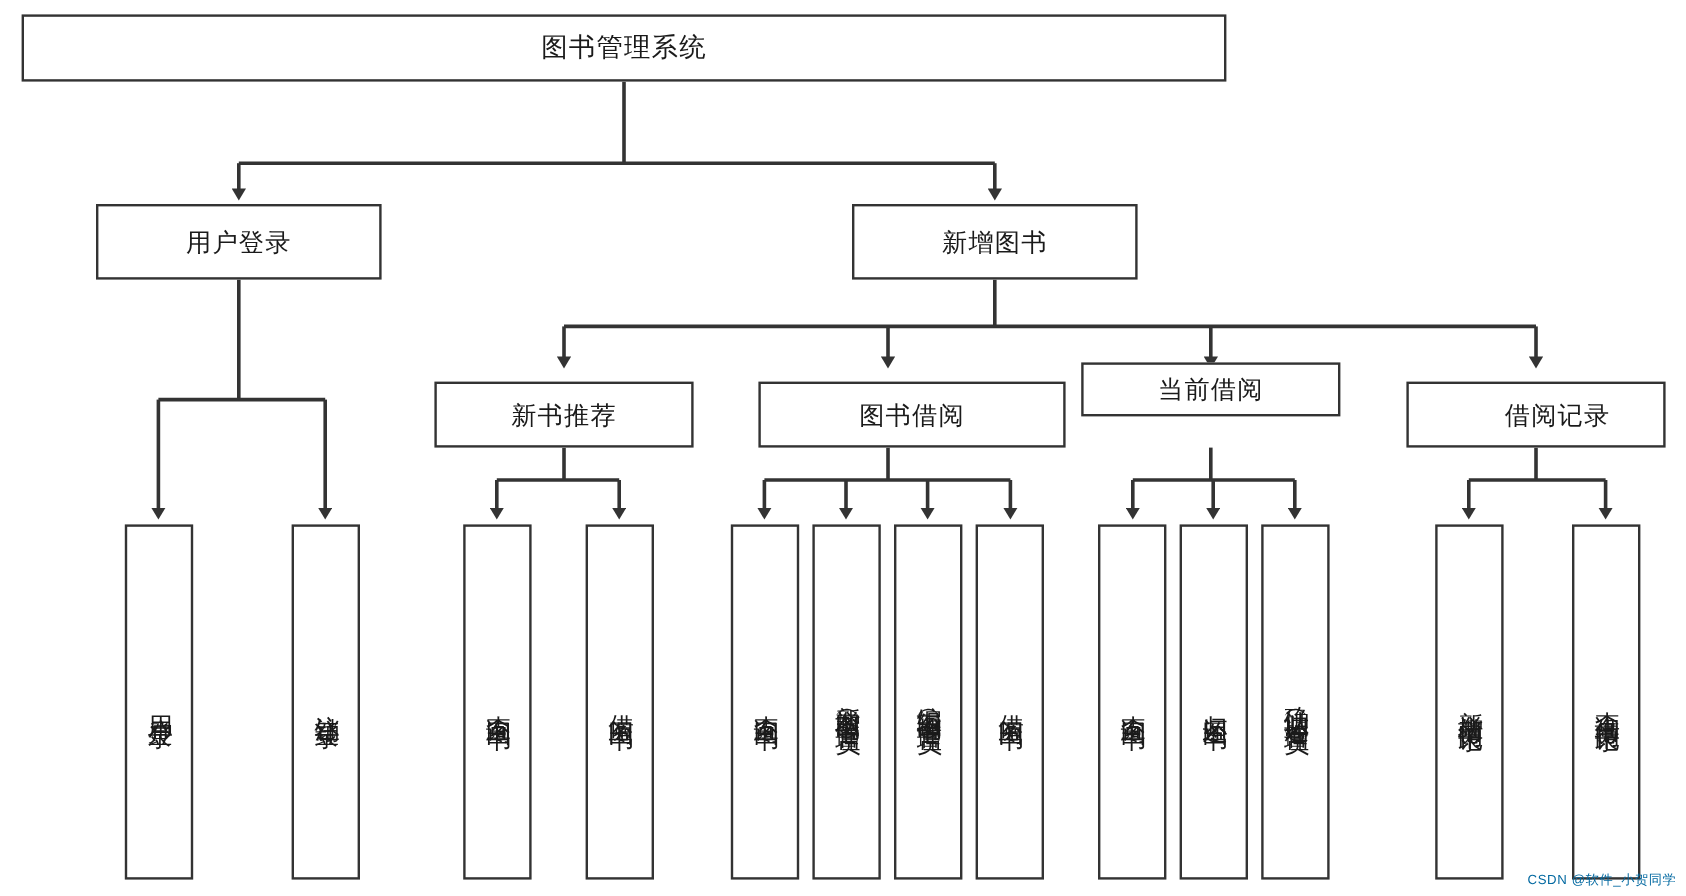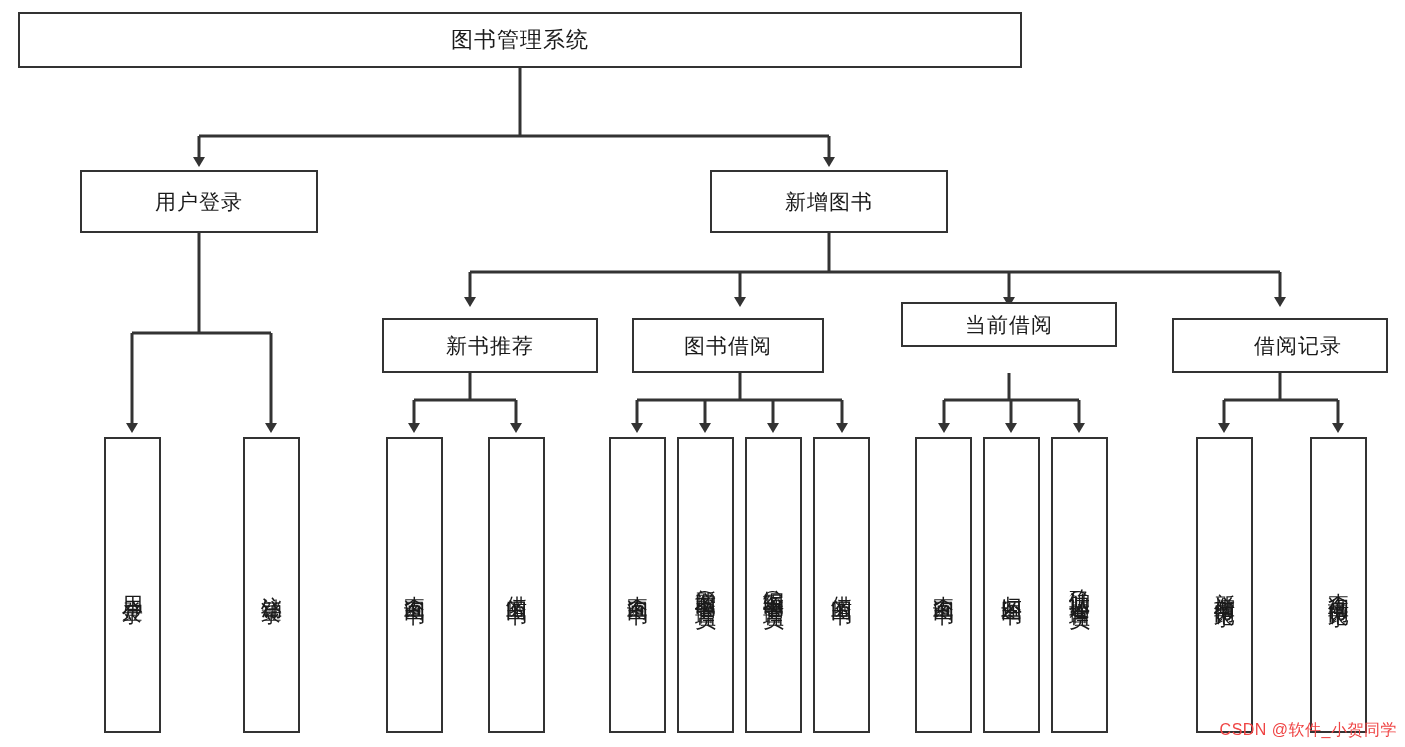--- a/index.html
+++ b/index.html
@@ -49,22 +49,22 @@
     font-size: 21px;
     letter-spacing: 3px;
     line-height: 1.05;
     padding: 4px 0;
     text-align: center;
   }
   .watermark {
     position: absolute;
     right: 8px;
     bottom: 6px;
-    font-size: 16px;
-    color: #ef4444;
+    font-size: 11px;
+    color: #0369a1;
     white-space: nowrap;
     letter-spacing: 0.5px;
   }
 </style>
 </head>
 <body>
 
 <div id="canvas">
 
   <svg class="wires" viewBox="0 0 1405 747">
@@ -116,23 +116,23 @@
       <path d="M1338,400 L1338,424" marker-end="url(#arrow)"></path>
     </g>
   </svg>
 
   <div class="node node-h node-root" style="left:18px; top:12px; width:1004px; height:56px;">图书管理系统</div>
 
   <div class="node node-h" style="left:80px; top:170px; width:238px; height:63px;">用户登录</div>
 
   <div class="node node-h" style="left:710px; top:170px; width:238px; height:63px;">新增图书</div>
 
-  <div class="node node-h" style="left:362px; top:318px; width:216px; height:55px;margin-left:20px;">新书推荐</div>
+  <div class="node node-h" style="left:362px; top:318px; width:216px; height:55px;">新书推荐</div>
 
-  <div class="node node-h" style="left:632px; top:318px; width:192px; height:55px;">图书借阅</div>
+  <div class="node node-h" style="left:632px; top:318px; width:256px; height:55px;">图书借阅</div>
 
   <div class="node node-h" style="left:901px; top:302px; width:216px; height:45px;">当前借阅</div>
 
   <div class="node node-h" style="left:1172px; top:318px; width:216px; height:55px;padding-left:36px;">借阅记录</div>
 
   <div class="node node-v" style="left:104px; top:437px; width:57px; height:296px;">用户登录</div>
 
   <div class="node node-v" style="left:243px; top:437px; width:57px; height:296px;">注销登录</div>
 
   <div class="node node-v" style="left:386px; top:437px; width:57px; height:296px;">查询图书</div>

